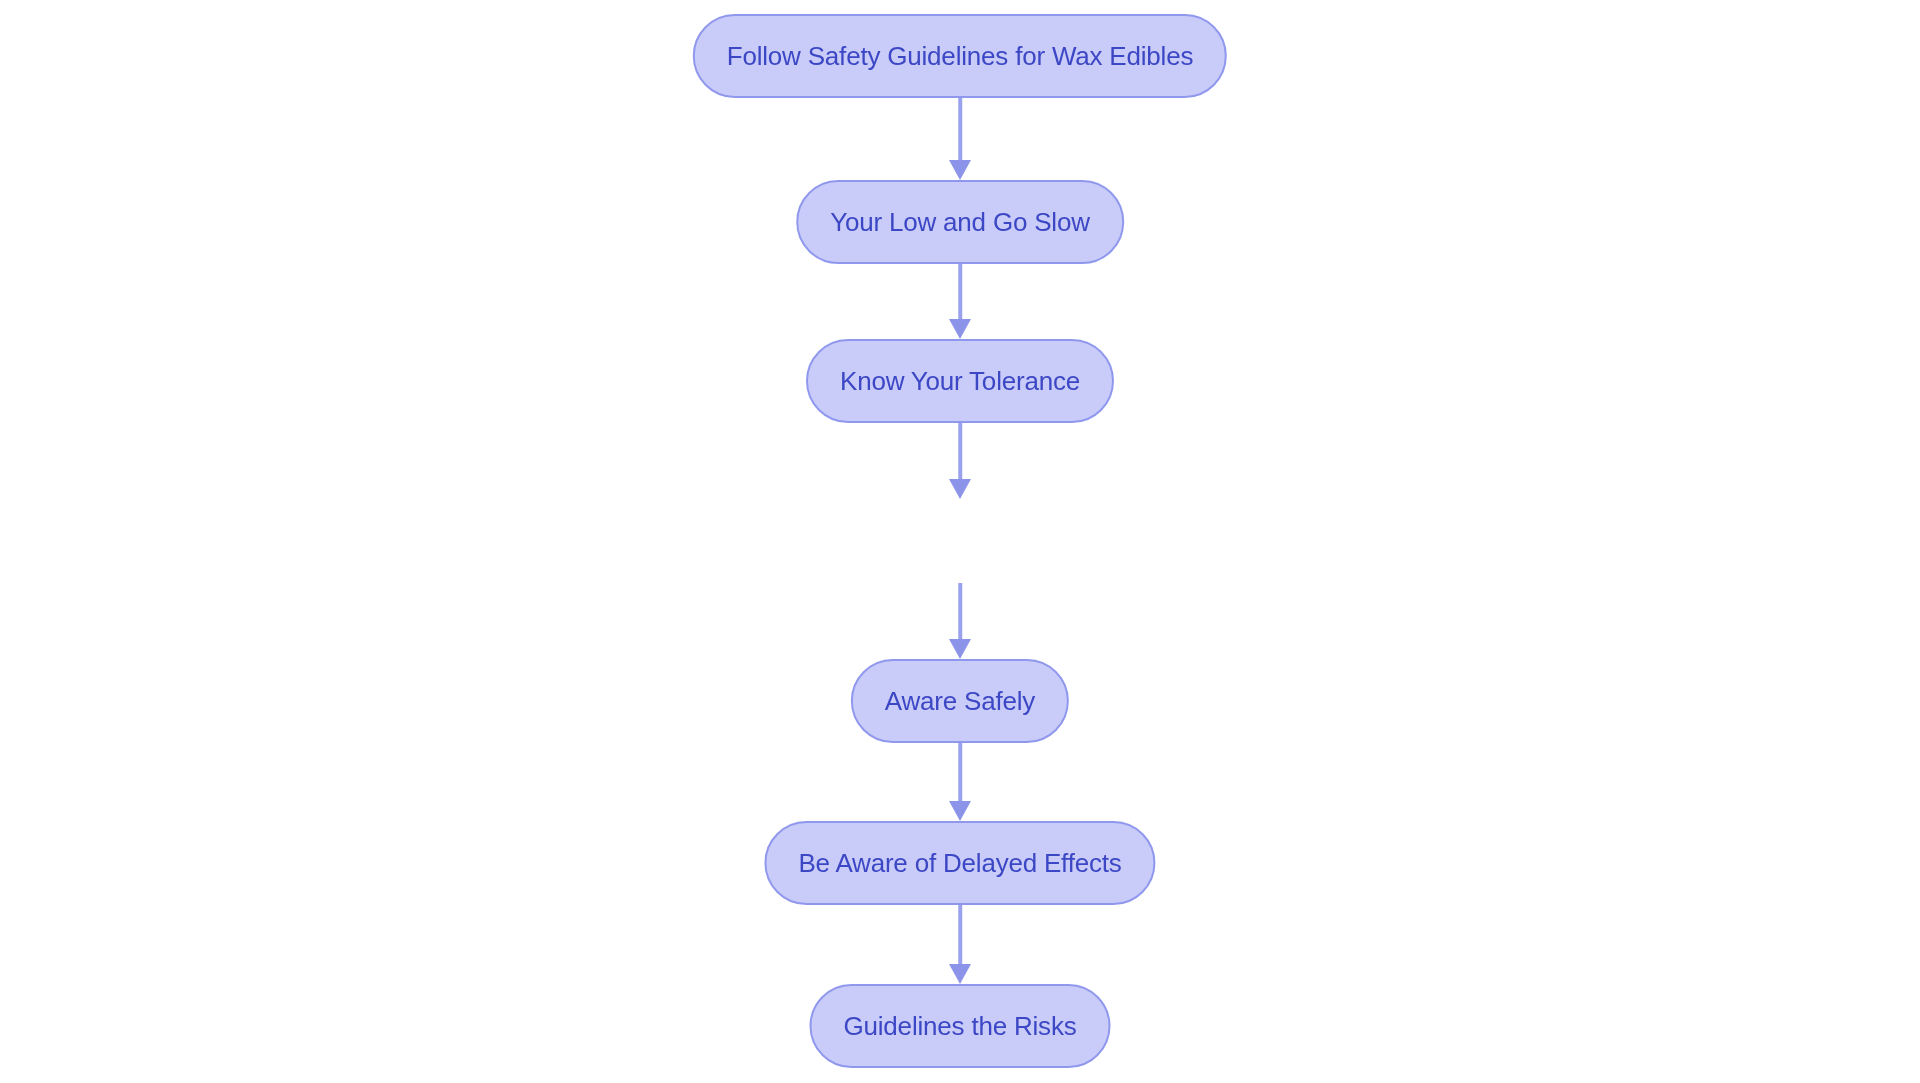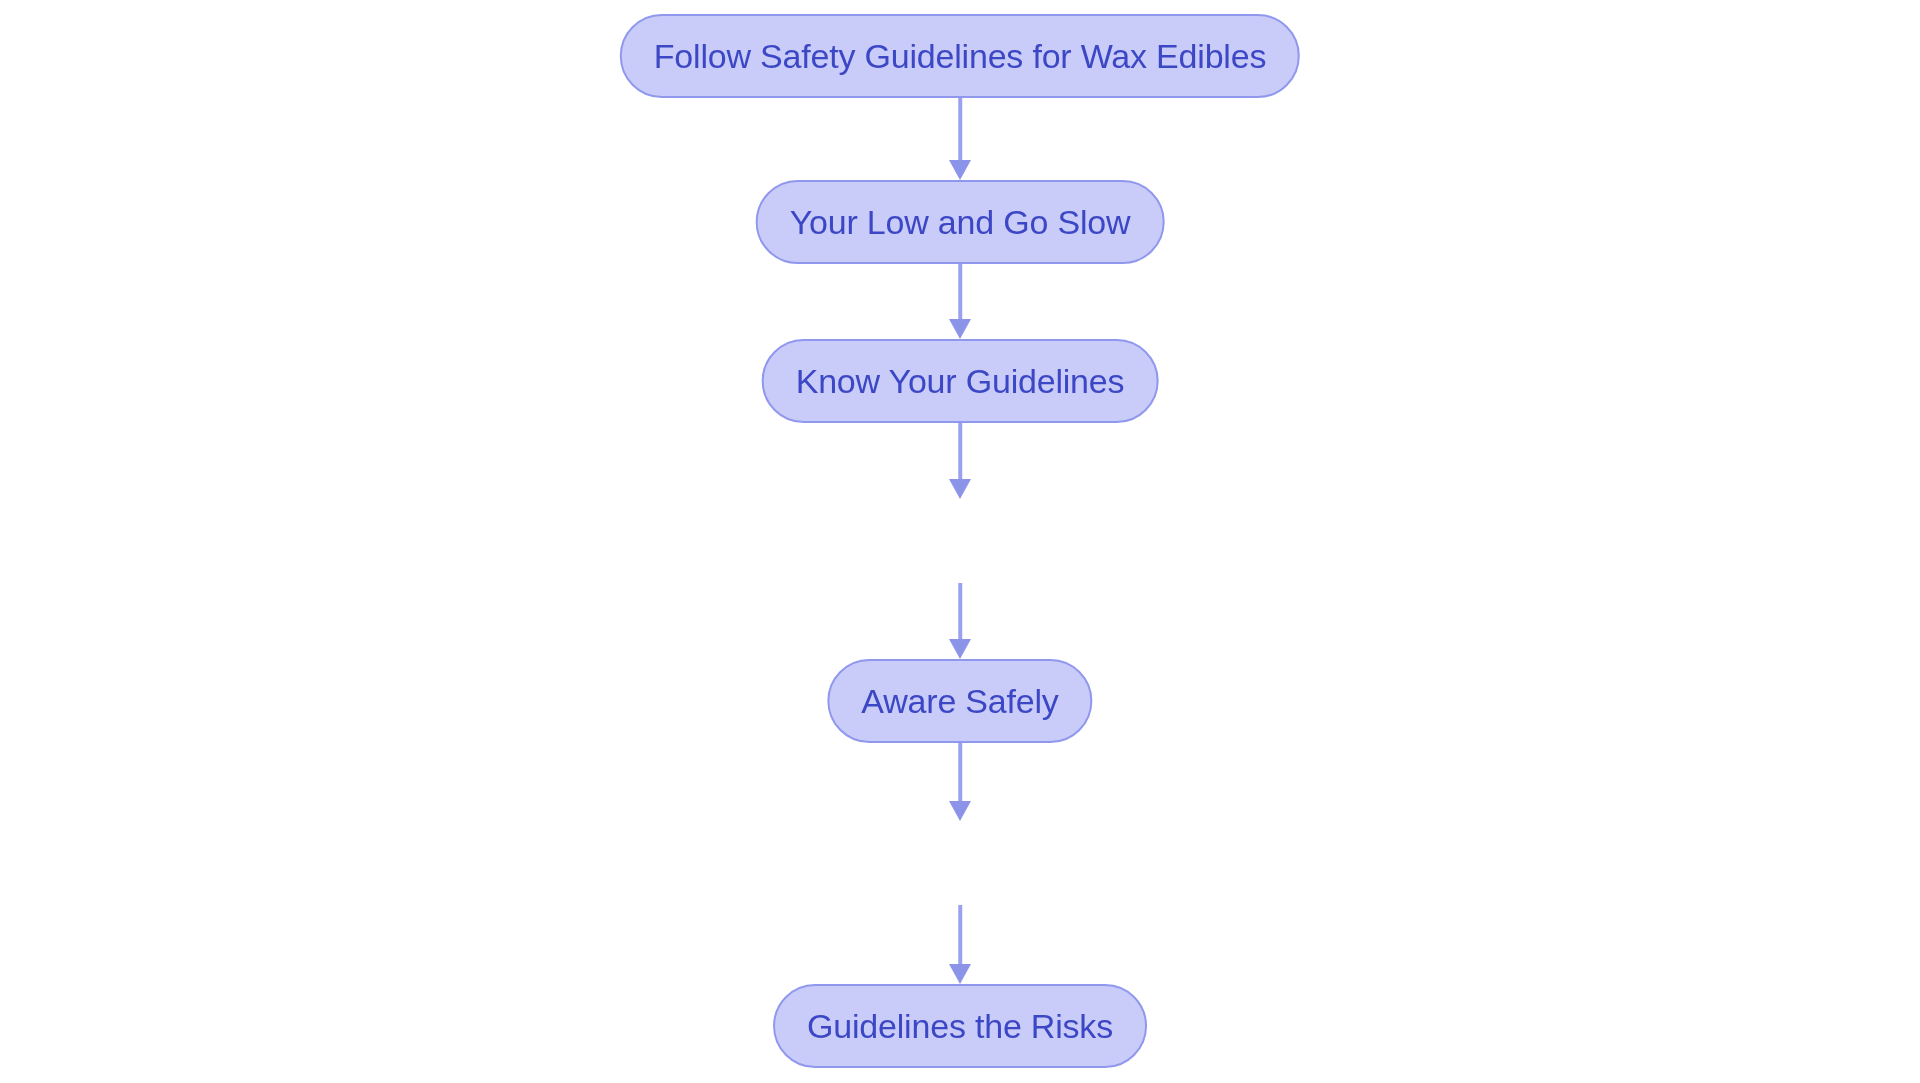--- a/index.html
+++ b/index.html
@@ -23,21 +23,21 @@
     box-sizing: border-box;
     display: flex;
     align-items: center;
     justify-content: center;
     padding: 0 32px;
     white-space: nowrap;
     background: var(--node_fill, #c9ccf8);
     border: 2px solid var(--node_border, #9098ee);
     border-radius: 42px;
     color: var(--node_text, #3c47c5);
-    font-size: 34px;
+    font-size: 26px;
     letter-spacing: -0.2px;
   }
   .connector {
     position: absolute;
     left: 50%;
     transform: translateX(-50%);
     width: 24px;
   }
   .connector .line {
     position: absolute;
@@ -77,21 +77,21 @@
   <div class="node" style="top:180px">
     <span>Your Low and Go Slow</span>
   </div>
 
   <div class="connector" style="top:264px;height:75px">
     <div class="line"></div>
     <div class="head"></div>
   </div>
 
   <div class="node" style="top:339px">
-    <span>Know Your Guidelines</span>
+    <span>Know Your Tolerance</span>
   </div>
 
   <div class="connector" style="top:423px;height:76px">
     <div class="line"></div>
     <div class="head"></div>
   </div>
 
 
   <div class="connector" style="top:583px;height:76px">
     <div class="line"></div>
@@ -100,20 +100,23 @@
 
   <div class="node" style="top:659px">
     <span>Aware Safely</span>
   </div>
 
   <div class="connector" style="top:743px;height:78px">
     <div class="line"></div>
     <div class="head"></div>
   </div>
 
+  <div class="node" style="top:821px">
+    <span>Be Aware of Delayed Effects</span>
+  </div>
 
   <div class="connector" style="top:905px;height:79px">
     <div class="line"></div>
     <div class="head"></div>
   </div>
 
   <div class="node" style="top:984px">
     <span>Guidelines the Risks</span>
   </div>
 

